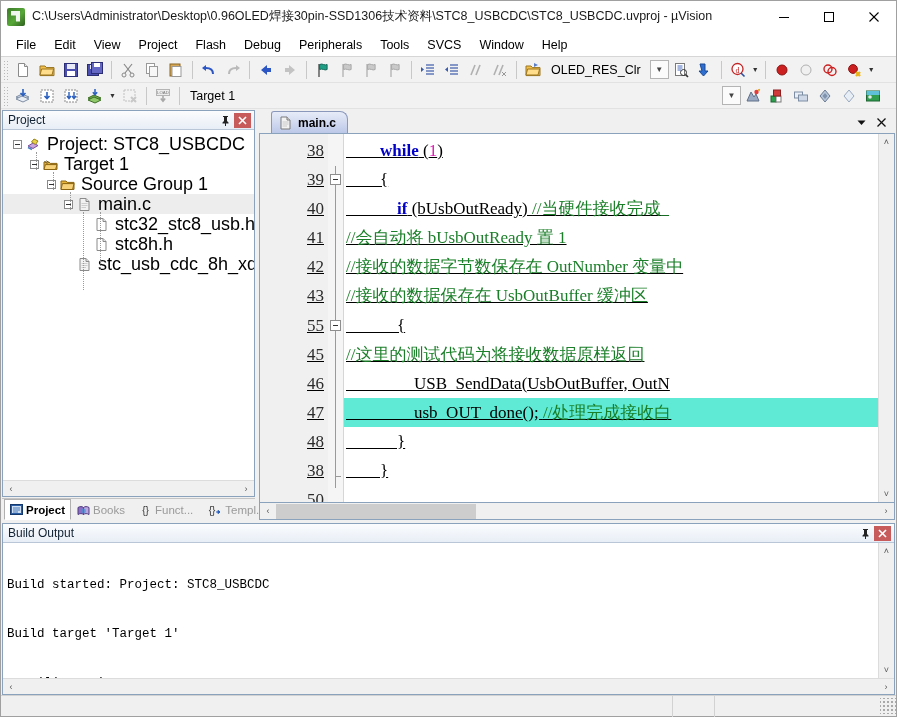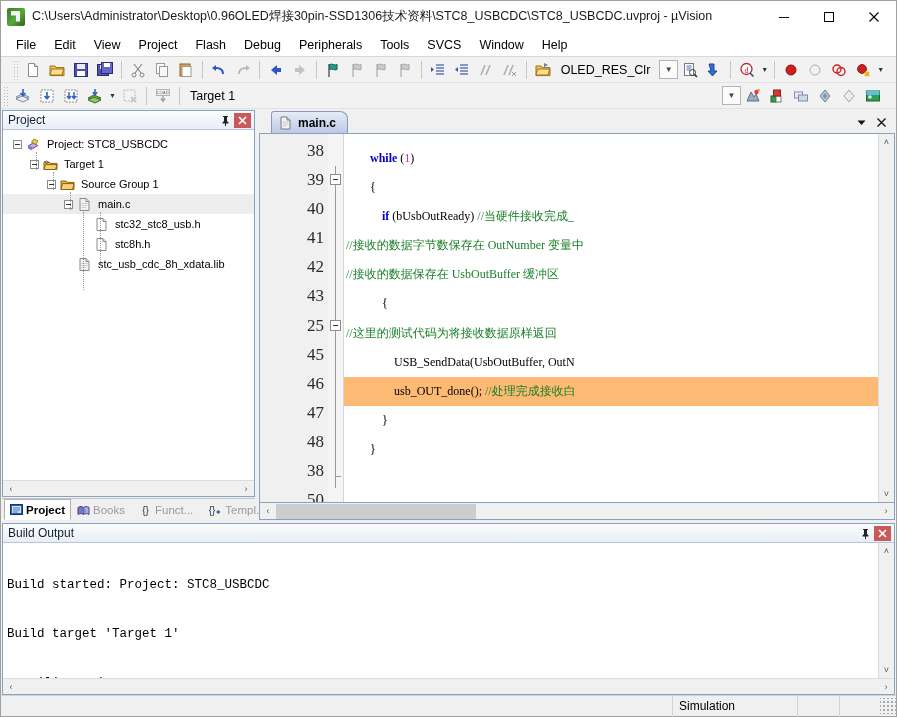--- a/index.html
+++ b/index.html
@@ -67,21 +67,20 @@
     white-space: nowrap;
   }
 
   
   .toolbar {
     height: 26px; min-height: 26px;
     background: #f2f2f2;
     display: flex; align-items: center;
     border-bottom: 1px solid #e2e2e2;
     padding-left: 2px;
-    justify-content: center;
   }
   .grip {
     width: 6px; height: 20px; flex: none;
     background-image: radial-gradient(#b8b8b8 40%, transparent 41%);
     background-size: 3px 3px;
     margin-right: 2px;
   }
   .tb-btn {
     width: 24px; height: 22px; flex: none;
     display: flex; align-items: center; justify-content: center;
@@ -159,21 +158,21 @@
   .close-btn svg { display: block; }
 
   
   .tree-wrap {
     flex: 1 1 auto; overflow: hidden; position: relative;
     background: #fff;
   }
   .tree { padding: 4px 0 0 0; }
   .tnode {
     display: flex; align-items: center;
-    height: 20px; font-size: 11px; color: #000;
+    height: 20px; font-size: 18px; color: #000;
     white-space: nowrap; position: relative;
   }
   .tnode.sel { background: #ededed; }
   .t-indent { flex: none; }
   .t-exp {
     width: 13px; height: 20px; flex: none;
     display: flex; align-items: center; justify-content: center;
   }
   .t-exp-box {
     width: 9px; height: 9px; border: 1px solid #8a8a8a;
@@ -259,20 +258,21 @@
   }
 
   .code-area {
     flex: 1 1 auto; display: flex; min-height: 0;
     border: 1px solid #8ba2bd; background: #fff;
     position: relative; overflow: hidden;
   }
   .code-body {
     flex: 1 1 auto; display: flex; min-width: 0; overflow: hidden;
     position: relative;
+    text-decoration: underline;
   }
   .gutter {
     width: 68px; flex: none;
     background: #f0f0f0;
     text-align: right;
     font-family: "Liberation Serif", serif;
     font-size: 17px; color: #2b2b2b;
     padding-top: 2px;
     user-select: none;
   }
@@ -297,32 +297,32 @@
     position: absolute; left: 7px; top: 0; bottom: 0;
     width: 1px; background: #9a9a9a;
   }
   .foldend {
     position: absolute; left: 7px; top: 20px;
     width: 6px; height: 1px; background: #9a9a9a;
   }
 
   .code-text {
     flex: 1 1 auto; min-width: 0;
-    padding-top: 10px;
+    padding-top: 2px;
     font-family: "Liberation Serif", serif;
-    font-size: 12px;
+    font-size: 17px;
     overflow: hidden; white-space: nowrap;
     position: relative;
   }
   .cline {
     height: 29.1px; line-height: 29.1px;
     white-space: pre; overflow: hidden;
     padding-left: 2px;
   }
-  .cline.hl { background: #fdba74; }
+  .cline.hl { background: #5eead4; }
   .kw  { color: #0000c8; font-weight: bold; }
   .num { color: #e11ab5; }
   .cmt { color: #1a7f28; }
   .pl  { color: #000000; }
 
   .vsb {
     width: 16px; flex: none;
     background: #f0f0f0; border-left: 1px solid #dcdcdc;
     display: flex; flex-direction: column;
   }
@@ -971,21 +971,21 @@
       <div class="code-area">
         <div class="code-body">
 
           <div class="gutter">
             <div class="gline">38</div>
             <div class="gline">39</div>
             <div class="gline">40</div>
             <div class="gline">41</div>
             <div class="gline">42</div>
             <div class="gline">43</div>
-            <div class="gline">25</div>
+            <div class="gline">55</div>
             <div class="gline">45</div>
             <div class="gline">46</div>
             <div class="gline">47</div>
             <div class="gline">48</div>
             <div class="gline">38</div>
             <div class="gline">50</div>
 
           </div>
 
           <div class="foldcol">
@@ -1009,20 +1009,21 @@
                 <div class="foldend"></div>
               </div>
             <div class="fline"></div>
 
           </div>
 
           <div class="code-text">
             <div class="cline"><span class="pl">        </span><span class="kw">while</span><span class="pl"> (</span><span class="num">1</span><span class="pl">)</span></div>
             <div class="cline"><span class="pl">        {</span></div>
             <div class="cline"><span class="pl">            </span><span class="kw">if</span><span class="pl"> (bUsbOutReady) </span><span class="cmt">//当硬件接收完成_</span></div>
+            <div class="cline"><span class="cmt">//会自动将 bUsbOutReady 置 1</span></div>
             <div class="cline"><span class="cmt">//接收的数据字节数保存在 OutNumber 变量中</span></div>
             <div class="cline"><span class="cmt">//接收的数据保存在 UsbOutBuffer 缓冲区</span></div>
             <div class="cline"><span class="pl">            {</span></div>
             <div class="cline"><span class="cmt">//这里的测试代码为将接收数据原样返回</span></div>
             <div class="cline"><span class="pl">                USB_SendData(UsbOutBuffer, OutN</span></div>
             <div class="cline hl"><span class="pl">                usb_OUT_done(); </span><span class="cmt">//处理完成接收白</span></div>
             <div class="cline"><span class="pl">            }</span></div>
             <div class="cline"><span class="pl">        }</span></div>
 
           </div>
@@ -1080,18 +1081,17 @@
 
     <div class="build-hsb">
       <div class="sb-arrow">‹</div>
       <div class="sb-track"></div>
       <div class="sb-arrow">›</div>
     </div>
   </div>
 
   <div class="statusbar">
     <div class="st-cell" style="width:672px"></div>
-    <div class="st-cell" style="width:125px">Simulation</div>
     <div class="st-cell" style="width:42px"></div>
     <div class="st-grip"></div>
   </div>
 
 </div>
 
 </body></html>

